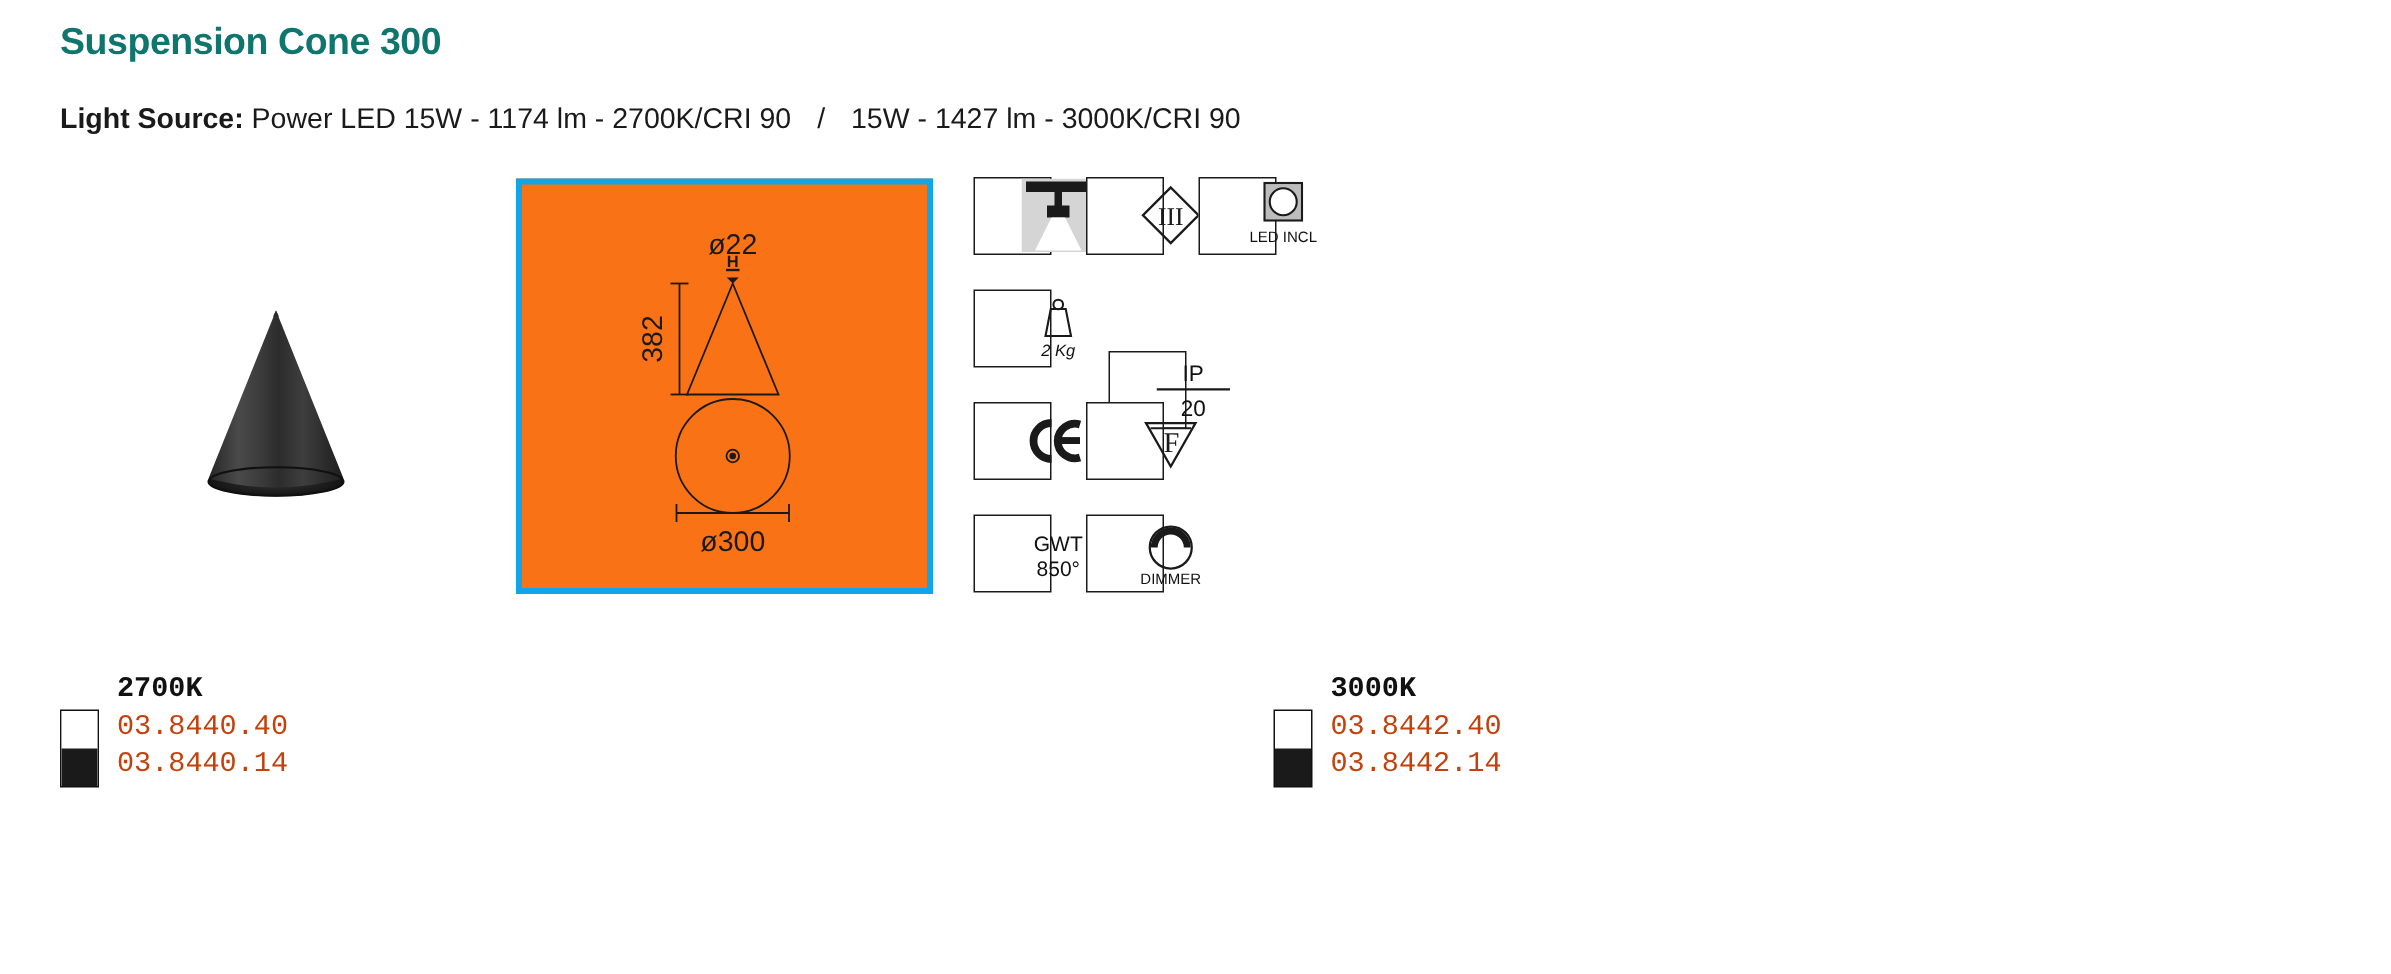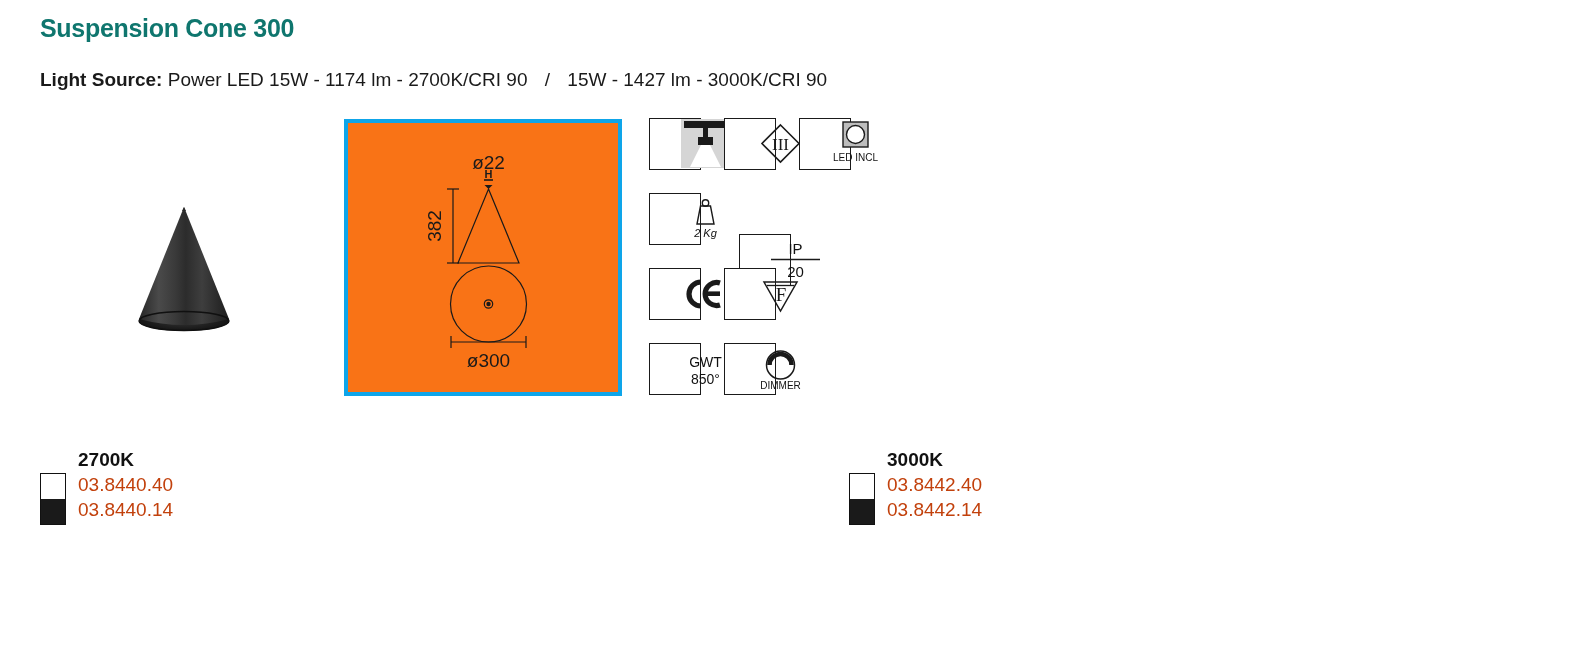--- a/index.html
+++ b/index.html
@@ -82,20 +82,21 @@
     box-sizing: border-box;
     background: #ffffff;
     position: relative;
     padding-left: 31px;
   }
   .icon-box svg { display: block; }
 
   
   .code-block {
     position: absolute;
+    font-family: Liberation Mono, monospace;
   }
   .code-title {
     font-size: 19px;
     font-weight: bold;
     color: #111111;
     margin: 0 0 3px 0;
     line-height: 1;
   }
   .code-line {
     font-size: 19px;

